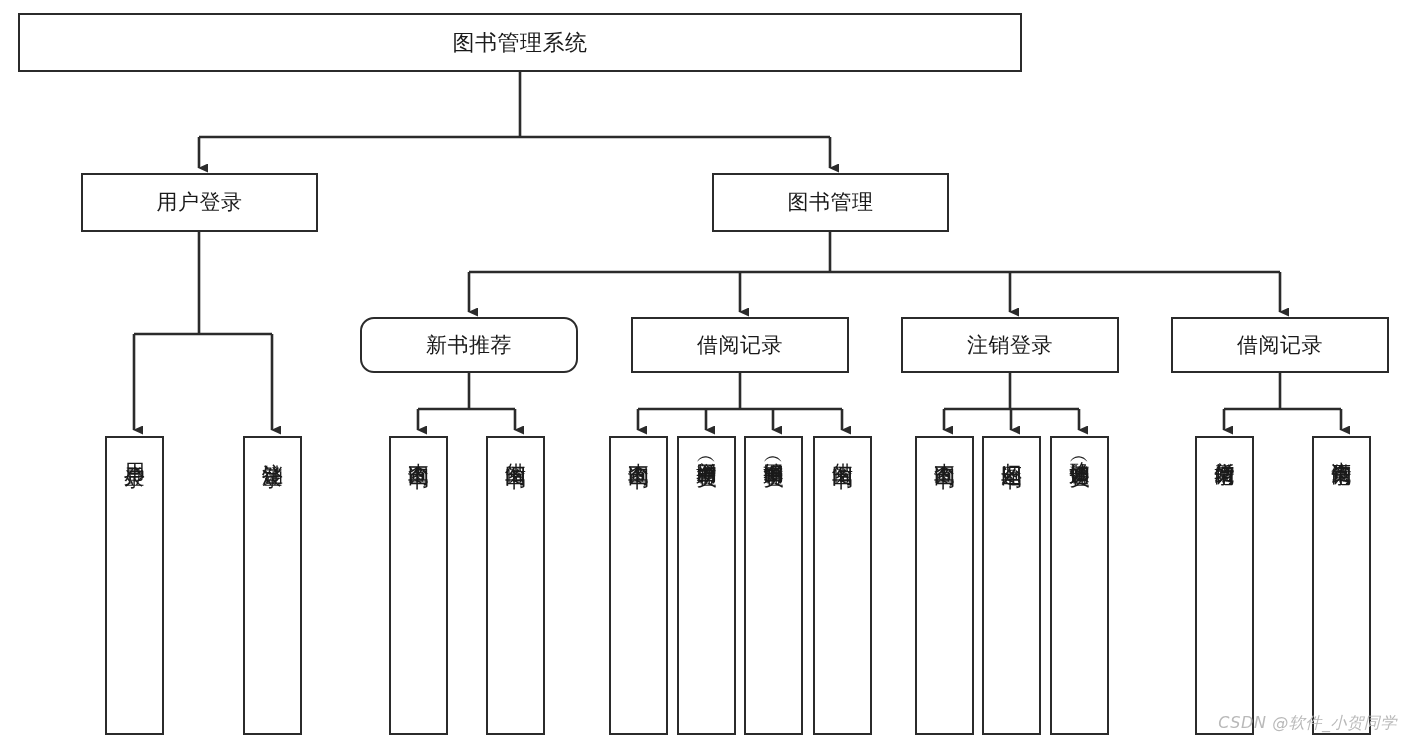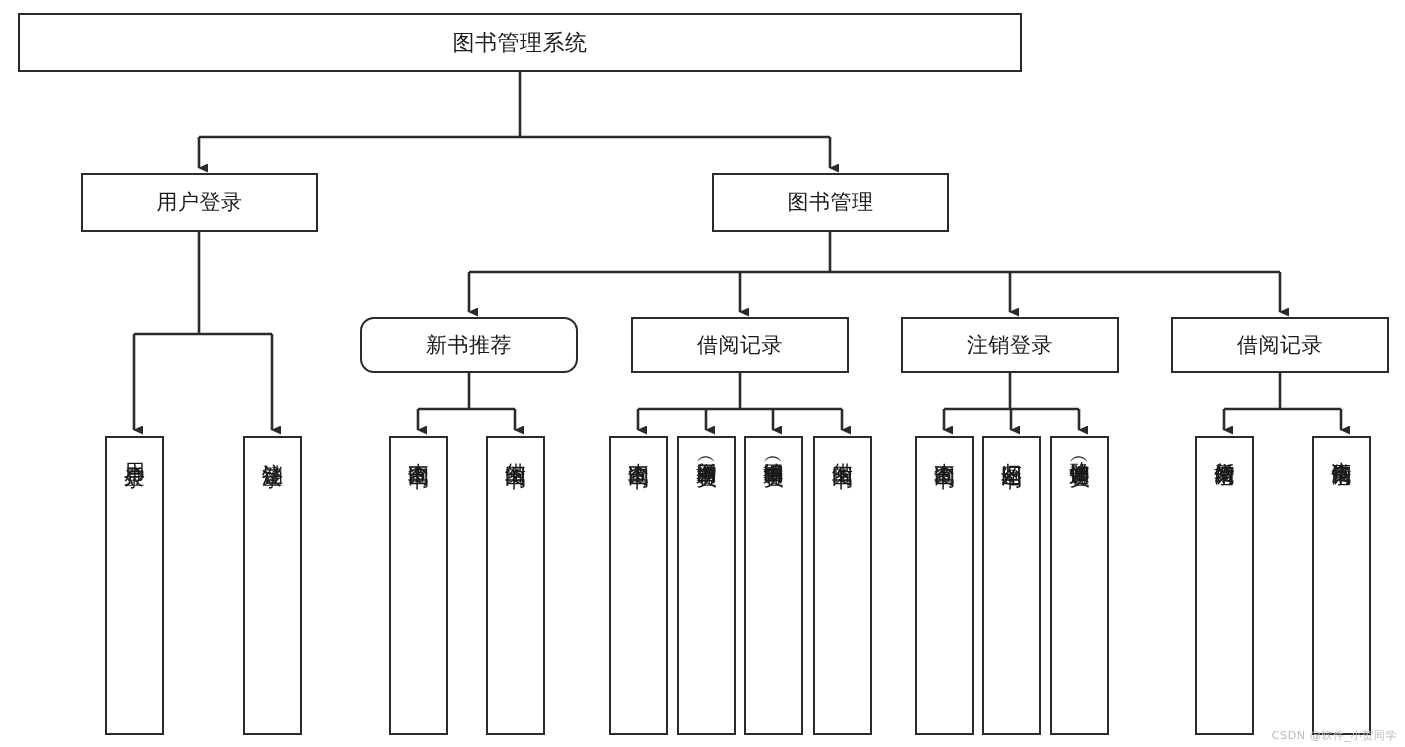--- a/index.html
+++ b/index.html
@@ -64,27 +64,28 @@
     letter-spacing: 2px;
     max-height: 100%;
   }
   .node.v.tall .node-label {
     font-size: 20px;
     letter-spacing: 1px;
   }
   .watermark {
     position: absolute;
     right: 8px;
-    bottom: 4px;
-    font-size: 11px;
+    bottom: 13px;
+    font-size: 16px;
     color: #b9b9b9;
     letter-spacing: 0.6px;
     z-index: 5;
     white-space: nowrap;
     font-family: "DejaVu Sans", "Liberation Sans", sans-serif;
+    font-style: italic;
   }
 </style>
 </head>
 <body>
 
 <div id="diagram-canvas">
 
   <svg id="edge-layer" viewBox="0 0 1405 747" width="1405" height="747" xmlns="http://www.w3.org/2000/svg">
     <defs>
       <marker id="arrowhead" markerWidth="9" markerHeight="10" refX="4.5" refY="9" orient="auto" markerUnits="userSpaceOnUse">

